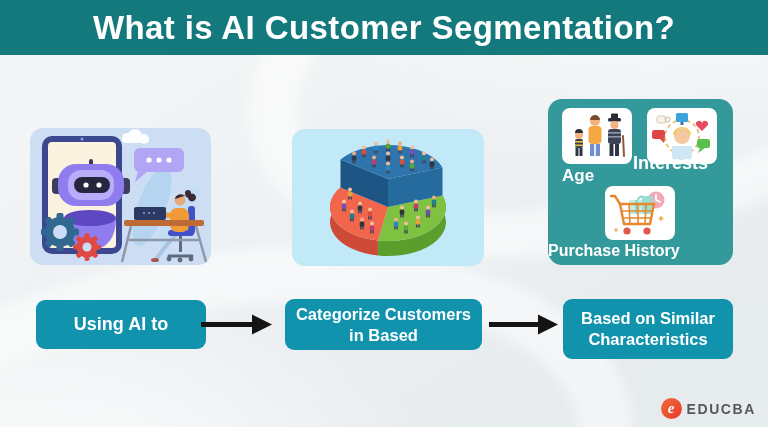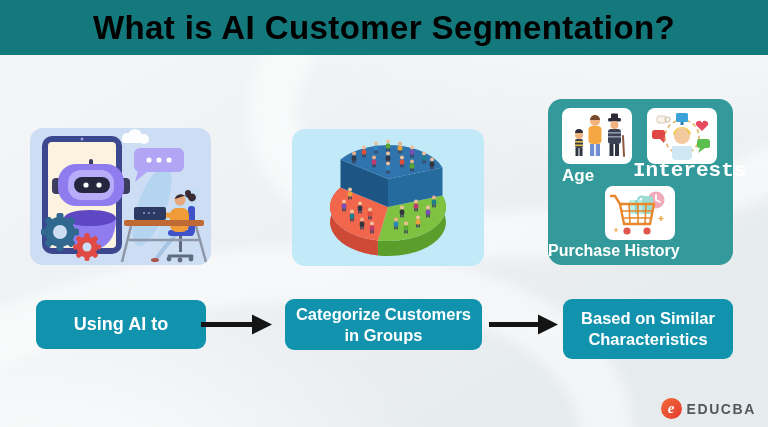--- a/index.html
+++ b/index.html
@@ -14,37 +14,37 @@
   }
   .bg-swirl{ position:absolute; border-radius:50%; pointer-events:none; }
   .sw1{ width:900px; height:480px; left:-260px; top:260px; border:55px solid rgba(255,255,255,.5); transform:rotate(-12deg); filter:blur(6px); }
   .sw2{ width:760px; height:400px; right:-230px; top:-160px; border:48px solid rgba(255,255,255,.55); transform:rotate(-16deg); filter:blur(7px); }
 
   .header{
     position:absolute; left:0; top:0; width:768px; height:55px;
     background:var(--header-bg,#14797c);
     display:flex; align-items:center; justify-content:center; z-index:5;
   }
-  .header h1{ color:#000000; font-size:33px; font-weight:bold; letter-spacing:.4px; }
+  .header h1{ color:#ffffff; font-size:33px; font-weight:bold; letter-spacing:.4px; }
 
   .illo-card{ position:absolute; border-radius:13px; overflow:hidden; z-index:2; }
   .card-left   { left:30px;  top:128px; width:181px; height:137px; background:var(--left-card-bg,#cdddf4); }
   .card-middle { left:292px; top:129px; width:192px; height:137px; background:var(--middle-card-bg,#c2e9f7); }
 
   .panel{
     position:absolute; left:548px; top:99px; width:185px; height:166px;
     background:var(--criteria-panel-bg,#33999b); border-radius:14px; z-index:2;
   }
   .mini-box{ position:absolute; background:#fff; border-radius:8px; display:flex; align-items:center; justify-content:center; }
   .box-age      { left:14px; top:9px;  width:70px; height:56px; }
   .box-interest { left:99px; top:9px;  width:70px; height:56px; }
   .box-purchase { left:57px; top:87px; width:70px; height:54px; }
   .mini-label{ position:absolute; color:#fff; font-weight:bold; text-align:left; }
   .lbl-age      { left:14px; top:67px; width:70px; font-size:17px; }
-  .lbl-interest { left:85px; top:60px; width:98px; font-size:21px;font-family:Liberation Mono, monospace; }
+  .lbl-interest { left:85px; top:54px; width:98px; font-size:18px; }
   .lbl-purchase { left:0; top:143px; width:185px; font-size:16px; }
 
   .flow-btn{
     position:absolute; background:var(--flow-button-bg,#1193ae); border-radius:9px;
     display:flex; flex-direction:column; align-items:center; justify-content:center;
     color:#fff; font-weight:bold; text-align:center; z-index:3; line-height:1.25;
   }
   .btn1{ left:36px;  top:300px; width:170px; height:49px; font-size:18px; }
   .btn2{ left:285px; top:299px; width:197px; height:51px; font-size:16.5px; }
   .btn3{ left:563px; top:299px; width:170px; height:60px; font-size:16.5px; }
@@ -344,21 +344,21 @@
 
   <div class="flow-btn btn1">
     <span>Using AI to</span>
   </div>
   <svg class="arrow arr1" width="72" height="21" viewBox="0 0 72 21">
     <rect x="0" y="8" width="53" height="5" fill="var(--arrow,#141414)"></rect>
     <polygon points="51,0.5 71,10.5 51,20.5" fill="var(--arrow,#141414)"></polygon>
   </svg>
   <div class="flow-btn btn2">
     <span>Categorize Customers</span>
-    <span>in Groups</span>
+    <span>in Based</span>
   </div>
   <svg class="arrow arr2" width="70" height="21" viewBox="0 0 70 21">
     <rect x="0" y="8" width="51" height="5" fill="var(--arrow,#141414)"></rect>
     <polygon points="49,0.5 69,10.5 49,20.5" fill="var(--arrow,#141414)"></polygon>
   </svg>
   <div class="flow-btn btn3">
     <span>Based on Similar</span>
     <span>Characteristics</span>
   </div>
 

